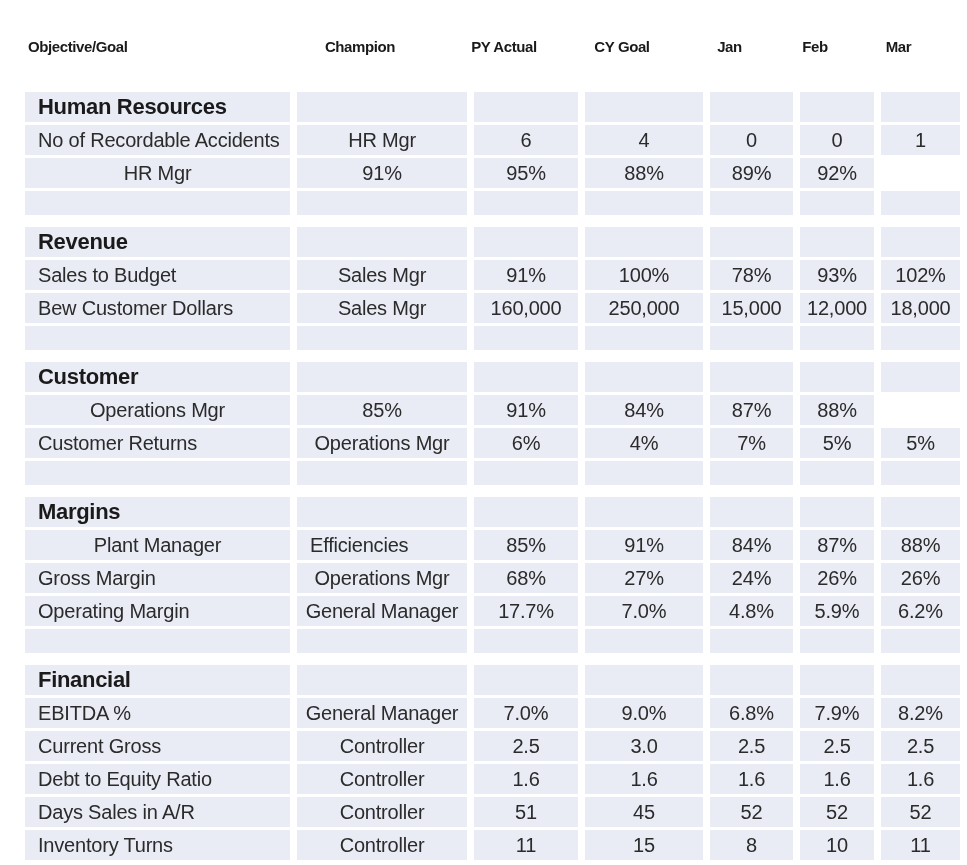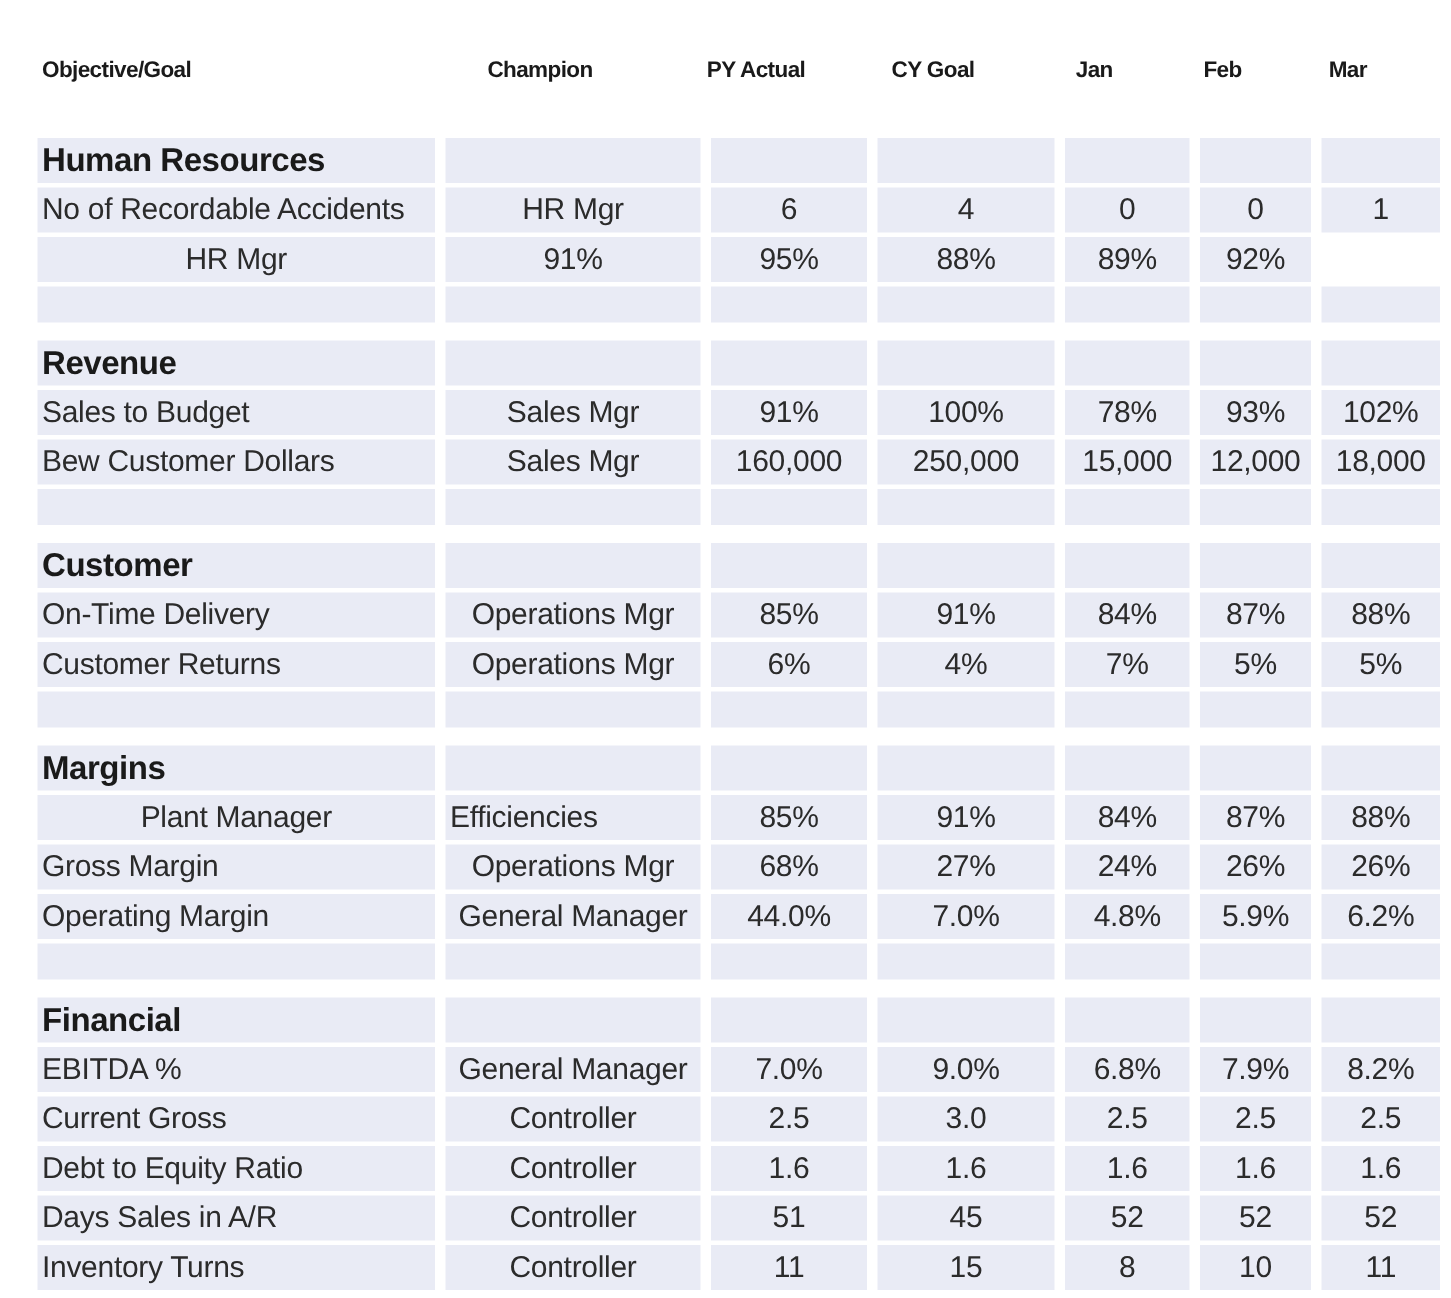--- a/index.html
+++ b/index.html
@@ -32,21 +32,21 @@
   .header-cell.first{justify-content:flex-start;transform:none;padding-left:3px;}
   
   .table-body{margin-top:30px;}
   .row{height:30px;margin-bottom:3px;}
   .row .cell{
     background:var(--band);
     display:flex;align-items:center;justify-content:center;
     font-size:20px;color:var(--text);letter-spacing:-0.2px;
     white-space:nowrap;overflow:hidden;
   }
-  .cell.obj{justify-content:flex-start;padding-left:3px;}
+  .cell.obj{justify-content:flex-start;padding-left:13px;}
   .section-title-row .cell.obj{
     font-weight:bold;font-size:22px;color:var(--heading);letter-spacing:-0.3px;
   }
   .spacer-row{height:24px;margin-bottom:12px;}
 </style>
 </head>
 <body>
 
 <div class="page">
   <div class="grid-row header-row" id="header-row">
@@ -133,21 +133,20 @@
       <div class="grid-row row section-title-row">
         <div class="cell obj">Customer</div>
         <div class="cell "></div>
         <div class="cell "></div>
         <div class="cell "></div>
         <div class="cell "></div>
         <div class="cell "></div>
         <div class="cell "></div>
       </div>
       <div class="grid-row row">
-        <div class="cell obj">On-Time Delivery</div>
         <div class="cell ">Operations Mgr</div>
         <div class="cell ">85%</div>
         <div class="cell ">91%</div>
         <div class="cell ">84%</div>
         <div class="cell ">87%</div>
         <div class="cell ">88%</div>
       </div>
       <div class="grid-row row">
         <div class="cell obj">Customer Returns</div>
         <div class="cell ">Operations Mgr</div>
@@ -189,21 +188,21 @@
         <div class="cell ">Operations Mgr</div>
         <div class="cell ">68%</div>
         <div class="cell ">27%</div>
         <div class="cell ">24%</div>
         <div class="cell ">26%</div>
         <div class="cell ">26%</div>
       </div>
       <div class="grid-row row">
         <div class="cell obj">Operating Margin</div>
         <div class="cell ">General Manager</div>
-        <div class="cell ">44.0%</div>
+        <div class="cell ">17.7%</div>
         <div class="cell ">7.0%</div>
         <div class="cell ">4.8%</div>
         <div class="cell ">5.9%</div>
         <div class="cell ">6.2%</div>
       </div>
       <div class="grid-row row spacer-row">
         <div class="cell "></div>
         <div class="cell "></div>
         <div class="cell "></div>
         <div class="cell "></div>

